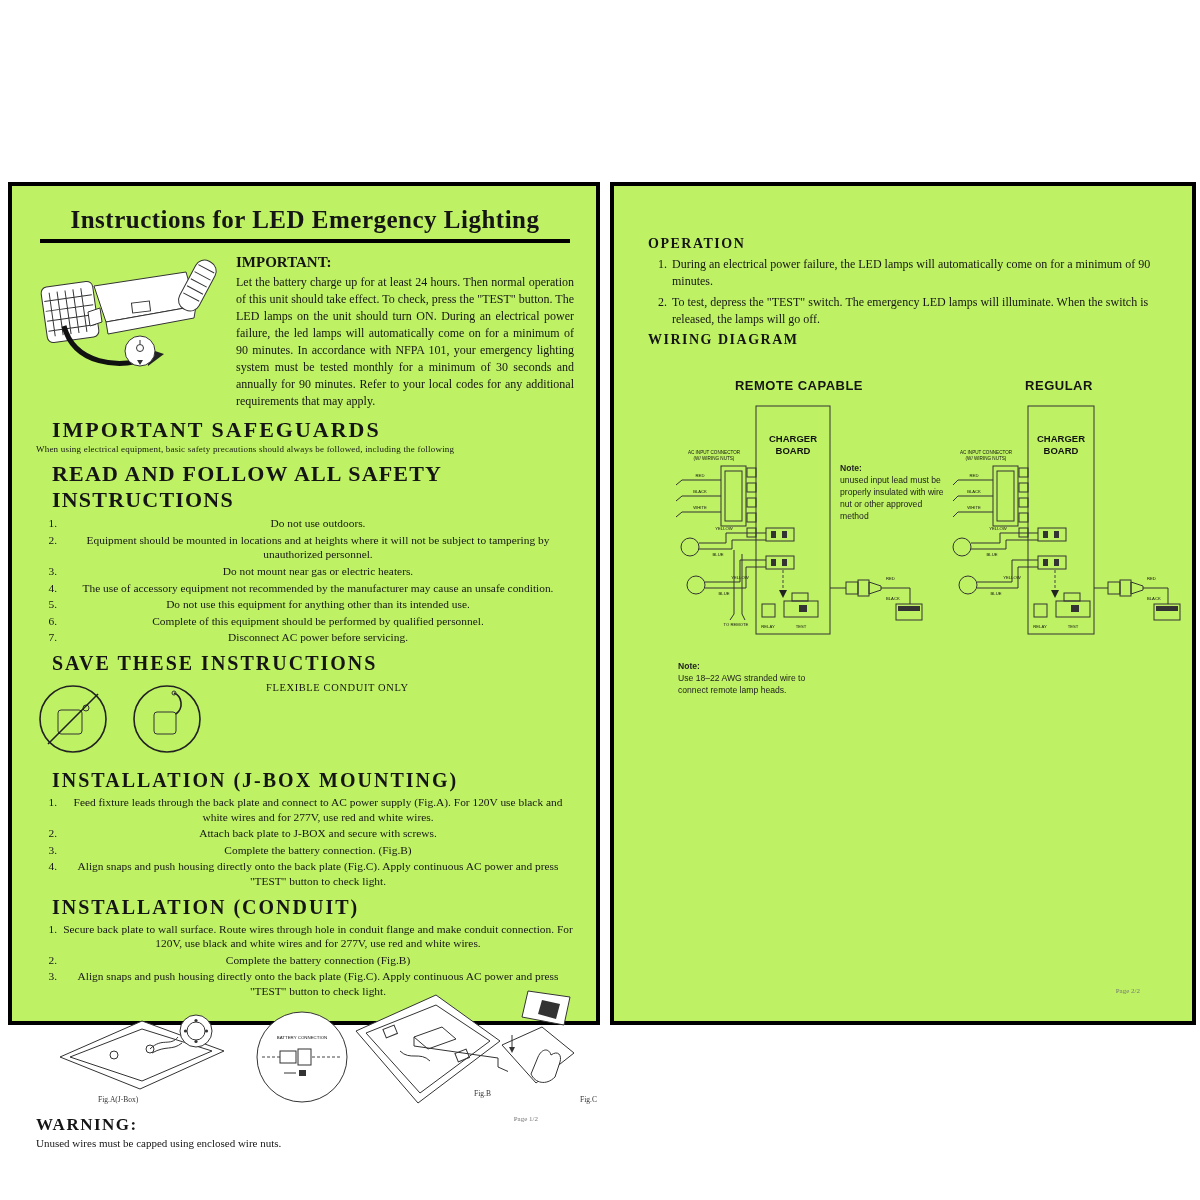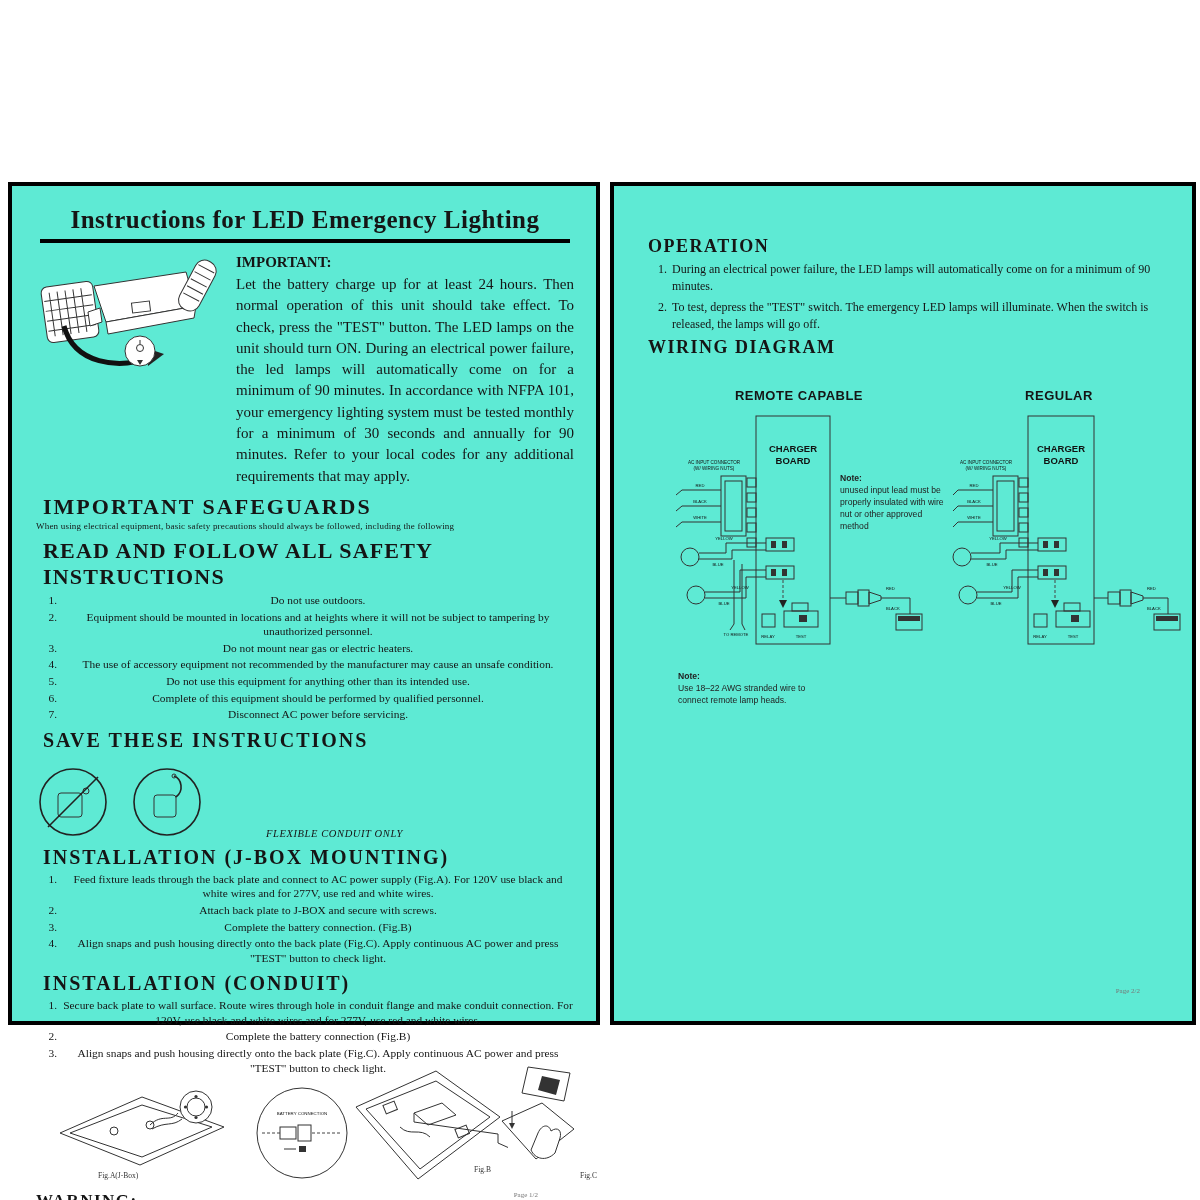--- a/index.html
+++ b/index.html
@@ -1,55 +1,55 @@
 <!DOCTYPE html>
 <html><head>
 <meta charset="utf-8">
 <style>
   html,body { margin:0; padding:0; background:#ffffff; }
   .canvas { position:relative; width:1200px; height:1200px; background:#fff; overflow:hidden;
             font-family:"Liberation Serif", serif; color:#151515; }
-  .page { position:absolute; top:182px; height:843px; background:#5eead4;
+  .page { position:absolute; top:182px; height:843px; background:#bef264;
           border:4px solid #000; box-sizing:border-box; }
   .page-1 { left:8px;  width:592px; }
   .page-2 { left:610px; width:586px; }
   .p-inner { position:relative; padding:12px 22px 0 24px; }
 
   
   .doc-title { font-size:25px; font-weight:bold; text-align:center; letter-spacing:0.5px; margin:8px 28px 0; }
   .title-rule { border-top:4px solid #000; margin:5px 4px 9px; }
   .intro-row { display:flex; gap:4px; align-items:flex-start; }
   .product-fig { flex:0 0 196px; }
   .important-block { flex:1; padding-top:2px; }
   .imp-head { font-size:15px; font-weight:bold; margin:0 0 3px; }
-  .imp-body { font-size:15px; line-height:1.42; text-align:justify; margin:0; }
-
-  h2.sec { font-weight:bold; margin:7px 7px 0; letter-spacing:2px; }
+  .imp-body { font-size:12px; line-height:1.42; text-align:justify; margin:0; }
+
+  h2.sec { font-weight:bold; margin:7px 16px 0; letter-spacing:2px; }
   .sz-big { font-size:22px; }
   .sz-mid { font-size:20px; }
   .fine-note { font-size:9px; margin:1px 0 0; letter-spacing:0.2px; }
 
   ol.num { margin:3px 0 0; padding-left:24px; font-size:11.4px; line-height:1.28; }
   ol.num li { margin:0 0 2px; padding-left:2px;text-align:center; }
 
-  .save-row { display:flex; align-items:flex-end; gap:20px; margin:7px 0 2px; height:80px;font-style:italic; }
+  .save-row { display:flex; align-items:flex-start; gap:20px; margin:7px 0 2px; height:80px; }
   .save-cap { font-size:10.5px; letter-spacing:0.6px; margin-left:42px; }
 
   .figures-row { position:relative; height:108px; margin-top:4px; }
   .figures-row svg { position:absolute; }
   .figcap { position:absolute; font-size:7.5px; color:#333; }
 
   .warn-row { display:flex; align-items:flex-end; justify-content:space-between; }
   .warn-head { font-size:17px; font-weight:bold; letter-spacing:1.5px; margin:4px 0 2px; }
   .warn-body { font-size:11px; margin:0; }
   .page-footer { position:absolute; font-size:7px; color:#777; }
 
   
   .p2-inner { position:relative; padding:50px 34px 0 34px; }
-  h2.sec2 { font-size:18px; font-weight:bold; letter-spacing:1.5px; margin:0 0 4px; }
+  h2.sec2 { font-size:14px; font-weight:bold; letter-spacing:1.5px; margin:0 0 4px; }
   ol.op { margin:2px 0 0; padding-left:22px; font-size:12px; line-height:1.45; }
   ol.op li { margin-bottom:3px; padding-left:2px; }
   .wiring-head { margin-top:30px; }
 
   .wiring-section { position:relative; height:566px; margin-top:24px;
                     font-family:"Liberation Sans", sans-serif; }
   .diag-title { position:absolute; font-weight:bold; font-size:13px; letter-spacing:0.5px; text-align:center; }
   .wiring-section svg { position:absolute; }
   .note { position:absolute; font-size:8.6px; line-height:1.4; color:#222; }
   .note b { display:block; }

